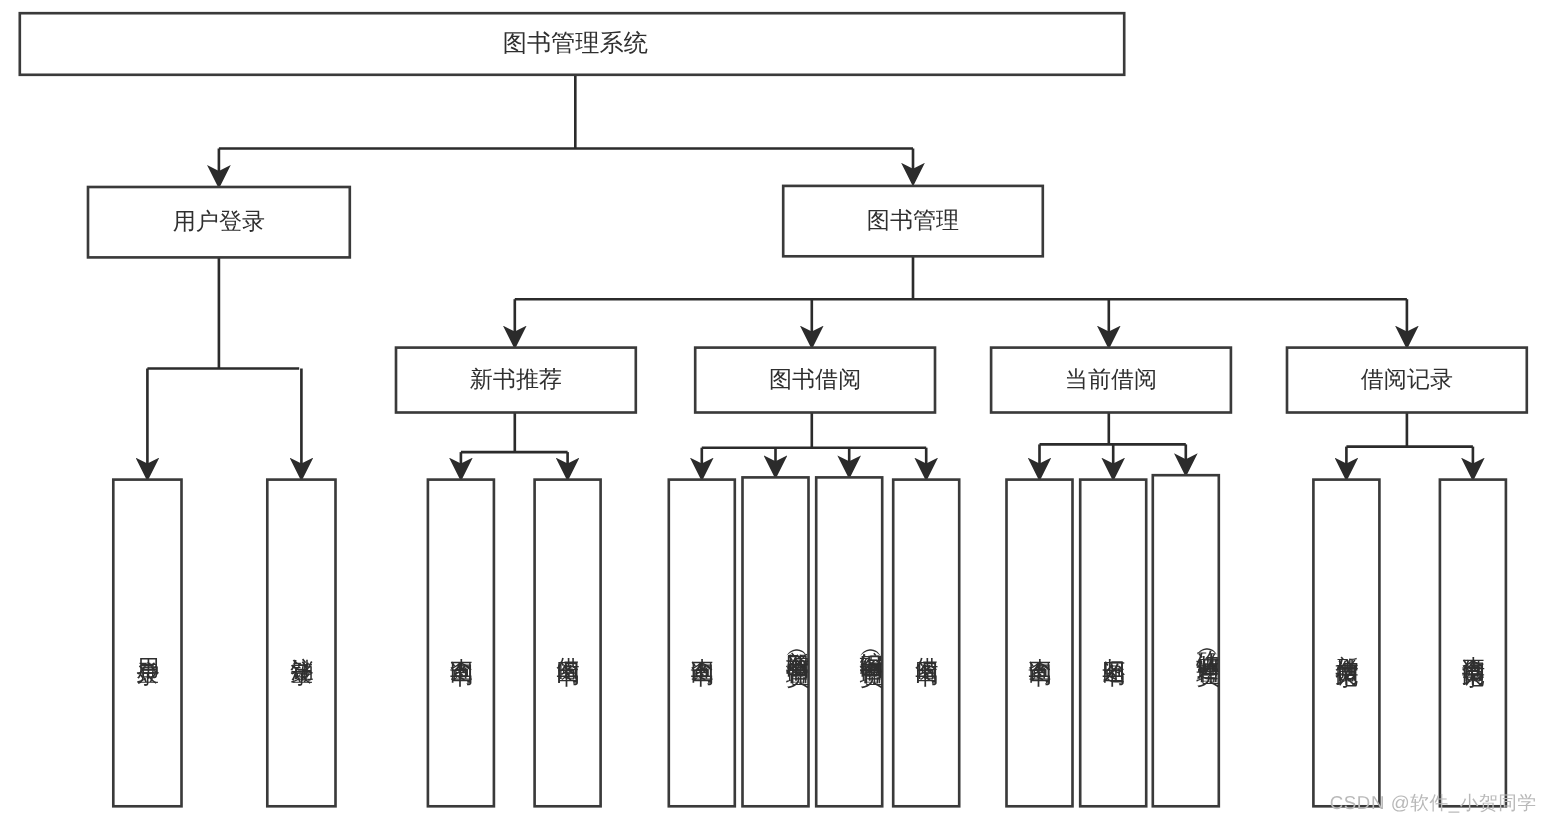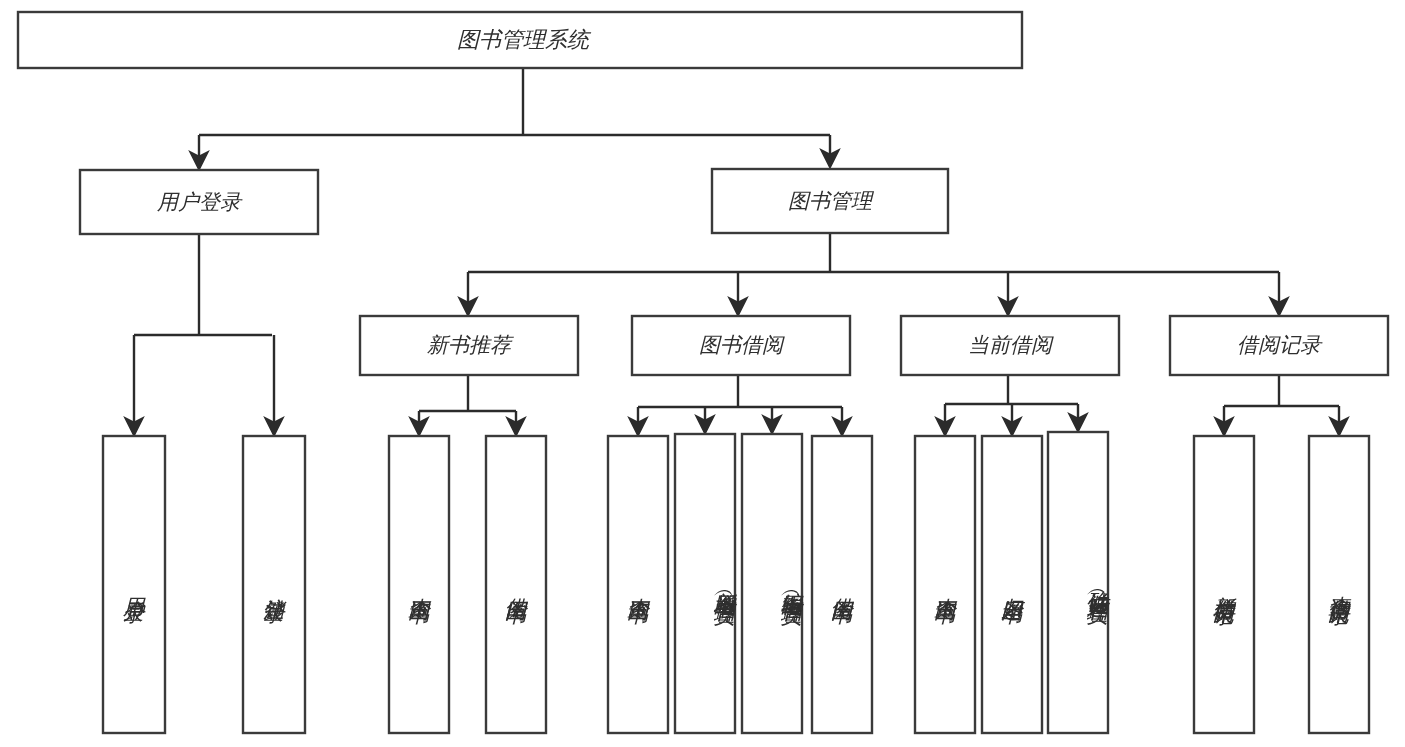--- a/index.html
+++ b/index.html
@@ -11,21 +11,20 @@
     width: 1405px;
     height: 747px;
     font-family: "Liberation Sans", "DejaVu Sans", sans-serif;
     overflow: hidden;
   }
   #diagram-root {
     position: relative;
     width: 1405px;
     height: 747px;
     background: #ffffff;
-    font-style: italic;
   }
   svg#flow {
     position: absolute;
     left: 0;
     top: 0;
     width: 1405px;
     height: 747px;
   }
   .node-rect {
     fill: #ffffff;
@@ -207,13 +206,14 @@
   <div class="leaf-text" style="left:742px; top:434px; width:60px; height:299px; align-items:flex-start;">编辑图书（管理员）</div>
   <div class="leaf-text" style="left:812px; top:436px; width:60px; height:297px;">借阅图书</div>
 
   <div class="leaf-text" style="left:915px; top:436px; width:60px; height:297px;">查询图书</div>
   <div class="leaf-text" style="left:982px; top:436px; width:60px; height:297px;">归还图书</div>
   <div class="leaf-text" style="left:1048px; top:432px; width:60px; height:301px; align-items:flex-start;">确认归还（管理员）</div>
 
   <div class="leaf-text" style="left:1194px; top:436px; width:60px; height:297px;">新增借阅记录</div>
   <div class="leaf-text" style="left:1309px; top:436px; width:60px; height:297px;">查询借阅记录</div>
 
+  <div class="watermark">CSDN @软件_小贺同学</div>
 </div>
 
 </body></html>

